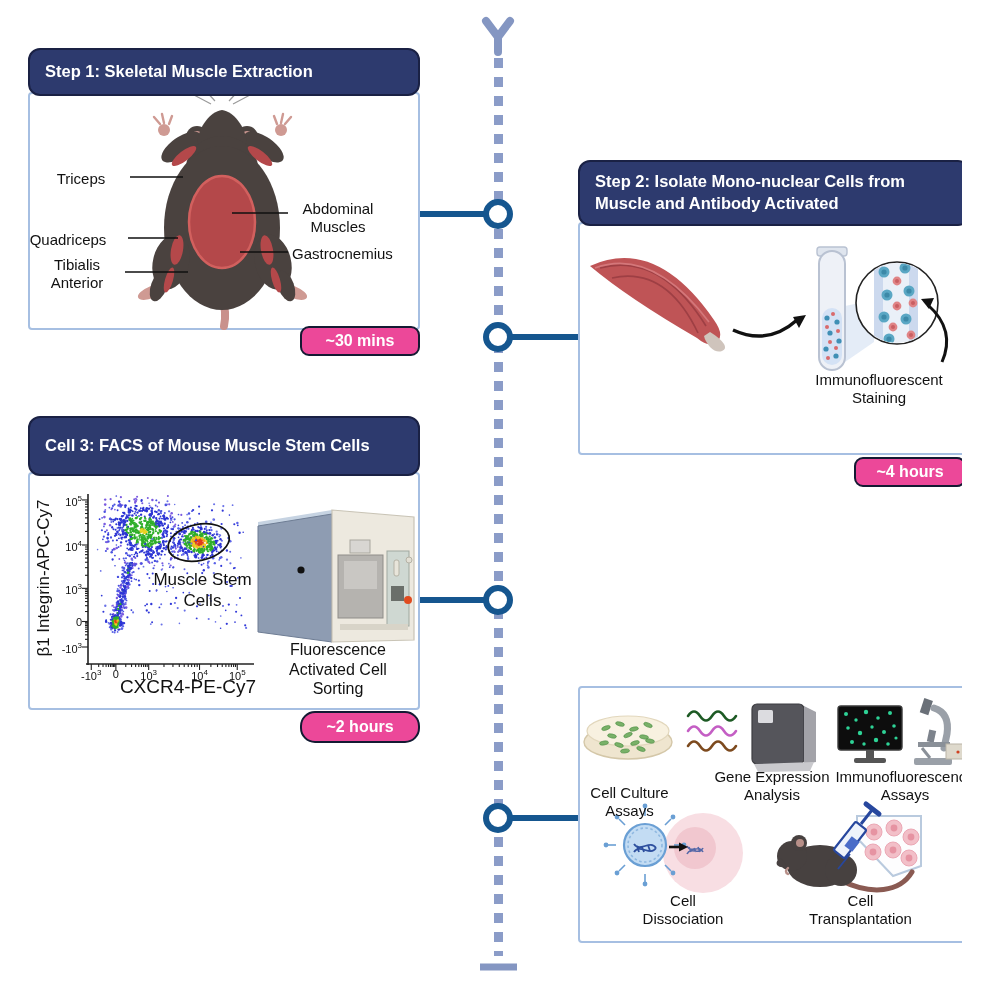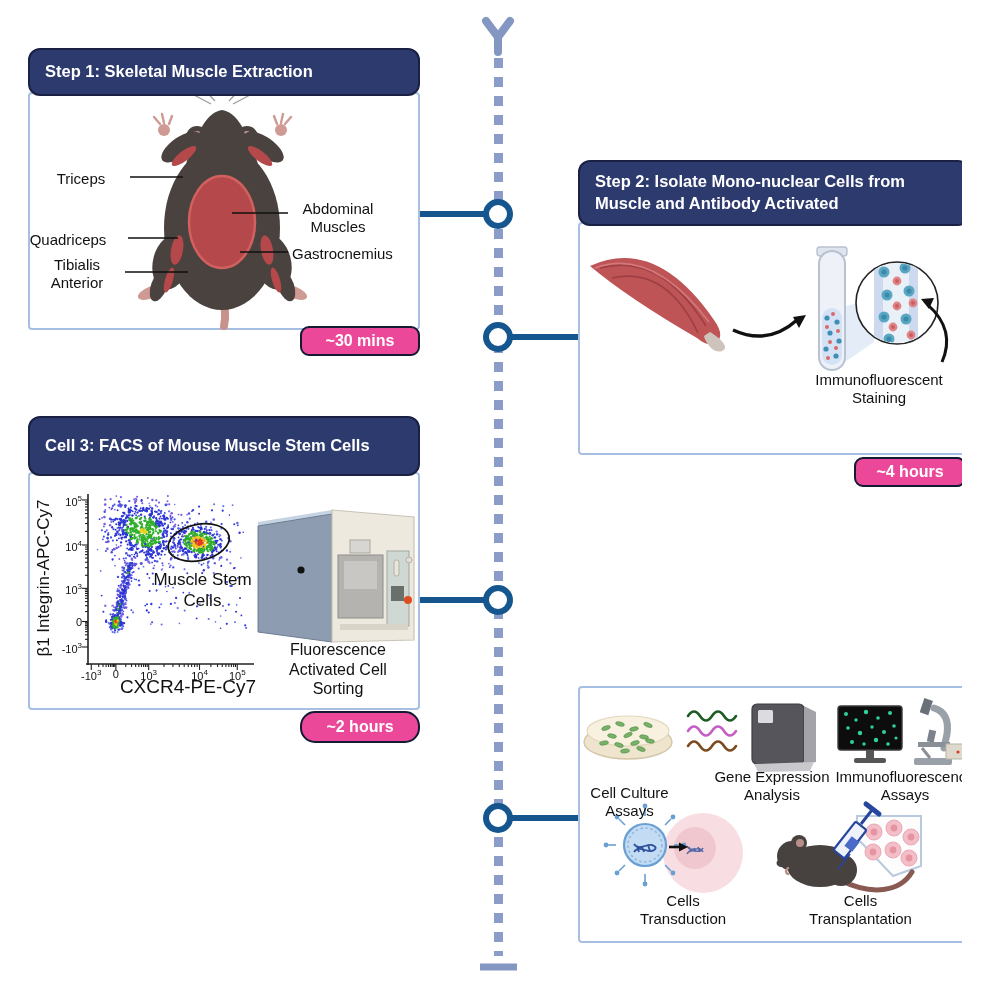--- a/index.html
+++ b/index.html
@@ -2128,16 +2128,16 @@
       <span class="tick" style="position: absolute; z-index: 4; left: 128.68px; top: 668px; width: 40px; text-align: center;">10<sup>3</sup></span>
       <span class="tick" style="position: absolute; z-index: 4; left: 179.52px; top: 668px; width: 40px; text-align: center;">10<sup>4</sup></span>
       <span class="tick" style="position: absolute; z-index: 4; left: 217.24px; top: 668px; width: 40px; text-align: center;">10<sup>5</sup></span>
     </div>
   <div class="lbl annot" style="left:150px;top:570px;width:105px;">Muscle Stem Cells</div>
   <div class="lbl" style="left:272px;top:640px;width:132px;font-size:16px;">Fluorescence Activated Cell Sorting</div>
 
   <div class="lbl" style="left:582px;top:768px;width:95px;margin-top:16px;">Cell Culture Assays</div>
   <div class="lbl" style="left:832px;top:768px;width:146px;">Immunofluorescence Assays</div>
   <div class="lbl" style="left:707px;top:768px;width:130px;">Gene Expression Analysis</div>
-  <div class="lbl" style="left:628px;top:892px;width:110px;">Cells Transduction</div>
-  <div class="lbl" style="left:798px;top:892px;width:125px;">Cells Transplantation</div>
+  <div class="lbl" style="left:628px;top:892px;width:110px;">Cell Dissociation</div>
+  <div class="lbl" style="left:798px;top:892px;width:125px;">Cell Transplantation</div>
 
 </div>
 
 </body></html>

